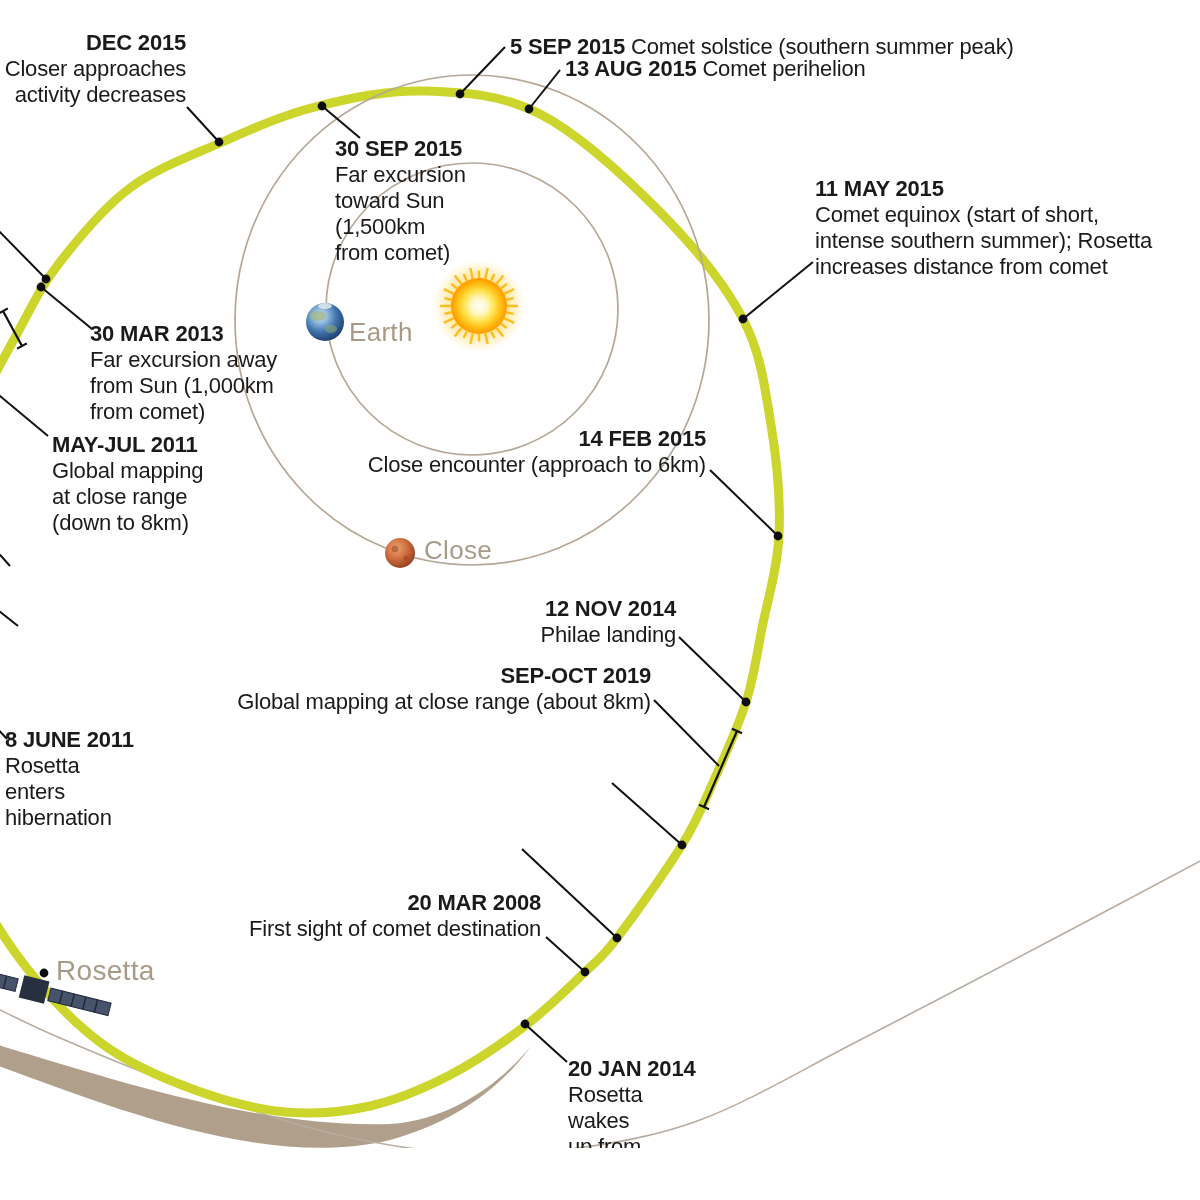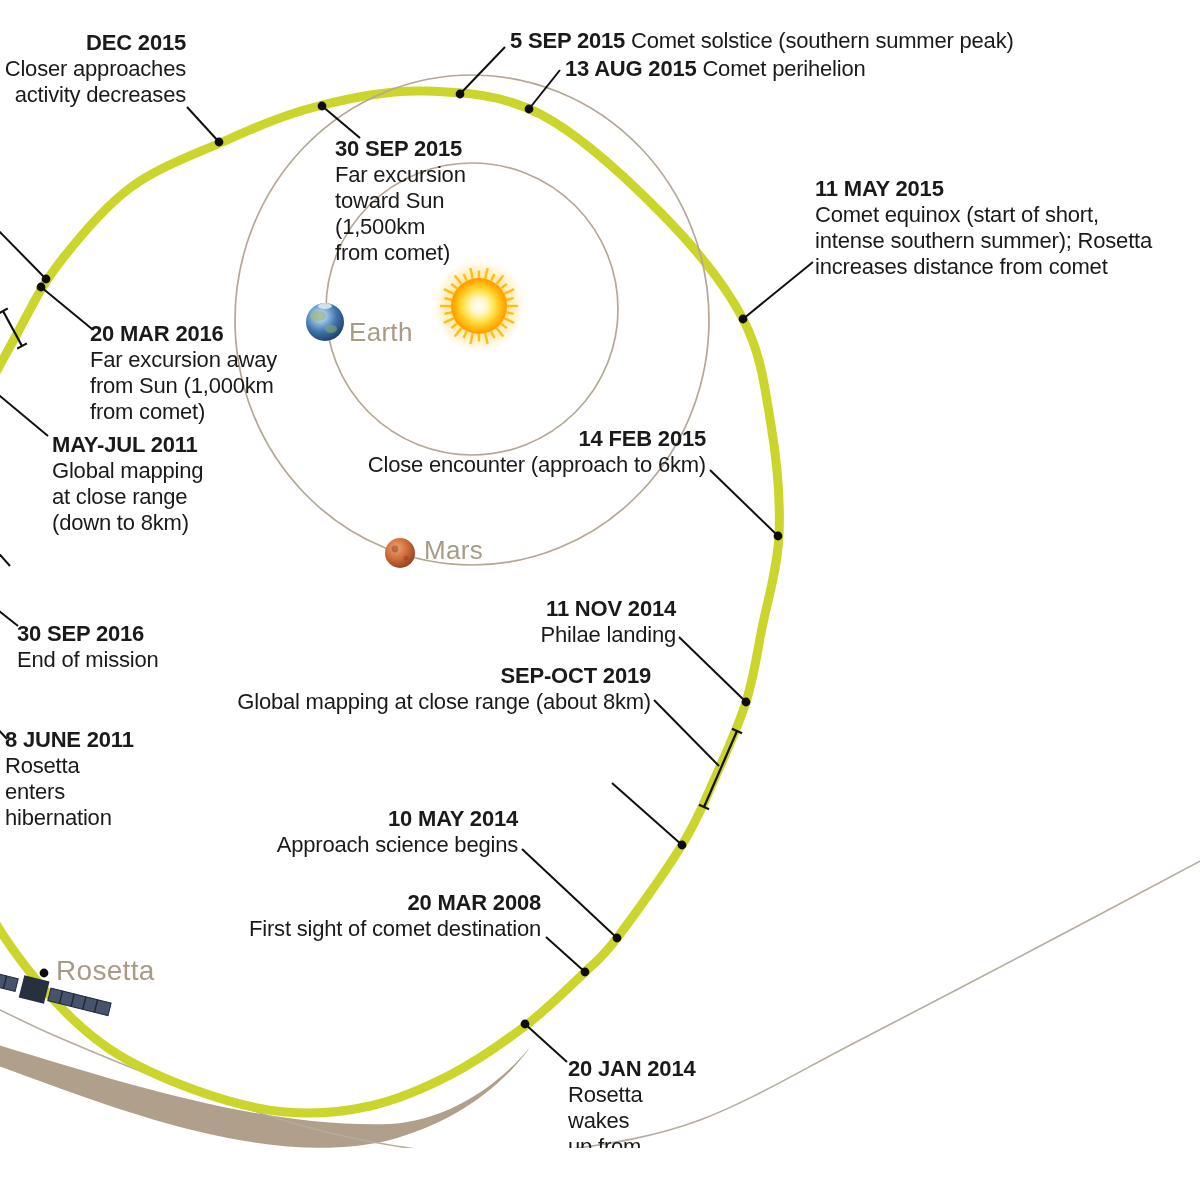--- a/index.html
+++ b/index.html
@@ -156,57 +156,53 @@
         <circle cx="617" cy="938" r="4.4" fill="#0d0d0d"></circle>
         <circle cx="585" cy="972" r="4.4" fill="#0d0d0d"></circle>
         <circle cx="525" cy="1024" r="4.4" fill="#0d0d0d"></circle>
         <circle cx="44" cy="973" r="4.4" fill="#0d0d0d"></circle>
       </g>
   </svg>
 
   <div class="ann r" style="right:1014px;top:30px"><b>DEC 2015</b><span>
 Closer approaches
 activity decreases</span></div>
-  <div class="ann" style="left:510px;top:28px"><b>5 SEP 2015</b><span> Comet solstice (southern summer peak)</span></div>
+  <div class="ann" style="left:510px;top:34px"><b>5 SEP 2015</b><span> Comet solstice (southern summer peak)</span></div>
   <div class="ann" style="left:565px;top:56px"><b>13 AUG 2015</b><span> Comet perihelion</span></div>
   <div class="ann" style="left:335px;top:136px"><b>30 SEP 2015</b><span>
 Far excursion
 toward Sun
 (1,500km
 from comet)</span></div>
   <div class="ann" style="left:815px;top:176px"><b>11 MAY 2015</b><span>
 Comet equinox (start of short,
 intense southern summer); Rosetta
 increases distance from comet</span></div>
-  <div class="ann" style="left:90px;top:321px"><b>20 MAR 2016</b><span>
+  <div class="ann" style="left:90px;top:321px"><b>30 MAR 2013</b><span>
 Far excursion away
 from Sun (1,000km
 from comet)</span></div>
   <div class="ann" style="left:52px;top:432px"><b>MAY-JUL 2011</b><span>
 Global mapping
 at close range
 (down to 8km)</span></div>
   <div class="ann r" style="right:494px;top:426px"><b>14 FEB 2015</b><span>
 Close encounter (approach to 6km)</span></div>
-  <div class="ann" style="left:17px;top:621px"><b>30 SEP 2016</b><span>
-End of mission</span></div>
-  <div class="ann r" style="right:524px;top:596px"><b>11 NOV 2014</b><span>
+  <div class="ann r" style="right:524px;top:596px"><b>12 NOV 2014</b><span>
 Philae landing</span></div>
   <div class="ann r" style="right:549px;top:663px"><b>SEP-OCT 2019</b><span>
 Global mapping at close range (about 8km)</span></div>
   <div class="ann" style="left:5px;top:727px"><b>8 JUNE 2011</b><span>
 Rosetta
 enters
 hibernation</span></div>
-  <div class="ann r" style="right:682px;top:806px"><b>10 MAY 2014</b><span>
-Approach science begins</span></div>
   <div class="ann r" style="right:659px;top:890px"><b>20 MAR 2008</b><span>
 First sight of comet destination</span></div>
   <div class="ann" style="left:568px;top:1056px"><b>20 JAN 2014</b><span>
 Rosetta
 wakes
 up from
 hibernation</span></div>
 
   <div class="planet" style="left:349px;top:317px">Earth</div>
-  <div class="planet" style="left:424px;top:535px">Mars</div>
+  <div class="planet" style="left:424px;top:535px">Close</div>
   <div class="planet" style="left:56px;top:955px;font-size:28px">Rosetta</div>
 </div>
 
 </body></html>

